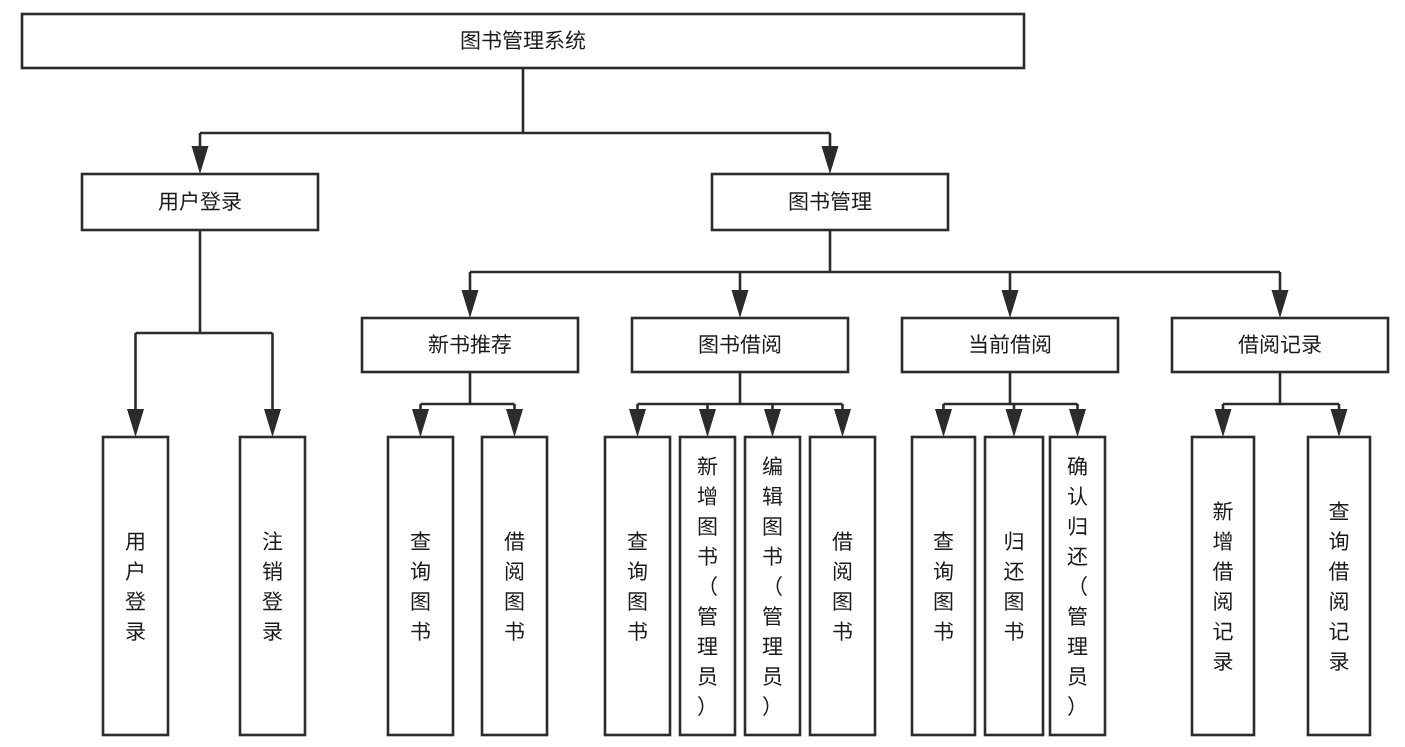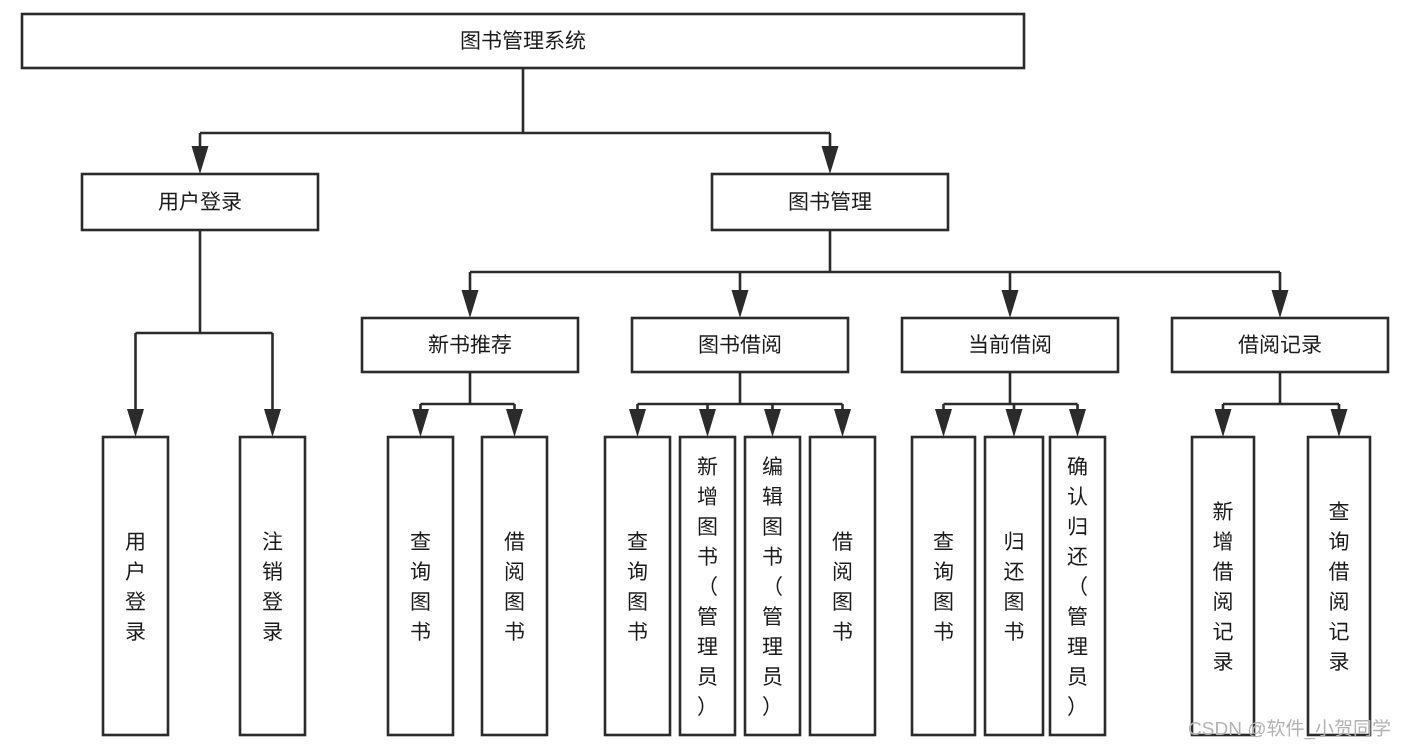--- a/index.html
+++ b/index.html
@@ -217,14 +217,13 @@
         <g>
           <rect class="node-box" x="1192" y="437" width="62" height="298"></rect>
           <text class="node-label-vertical" x="1223" y="519.4"><tspan x="1223" dy="0">新</tspan><tspan x="1223" dy="30">增</tspan><tspan x="1223" dy="30">借</tspan><tspan x="1223" dy="30">阅</tspan><tspan x="1223" dy="30">记</tspan><tspan x="1223" dy="30">录</tspan></text>
         </g>
         <g>
           <rect class="node-box" x="1308" y="437" width="62" height="298"></rect>
           <text class="node-label-vertical" x="1339" y="519.4"><tspan x="1339" dy="0">查</tspan><tspan x="1339" dy="30">询</tspan><tspan x="1339" dy="30">借</tspan><tspan x="1339" dy="30">阅</tspan><tspan x="1339" dy="30">记</tspan><tspan x="1339" dy="30">录</tspan></text>
         </g>
       </g>
   </svg>
-  <div class="watermark-text">CSDN @软件_小贺同学</div>
 </div>
 
 </body></html>

